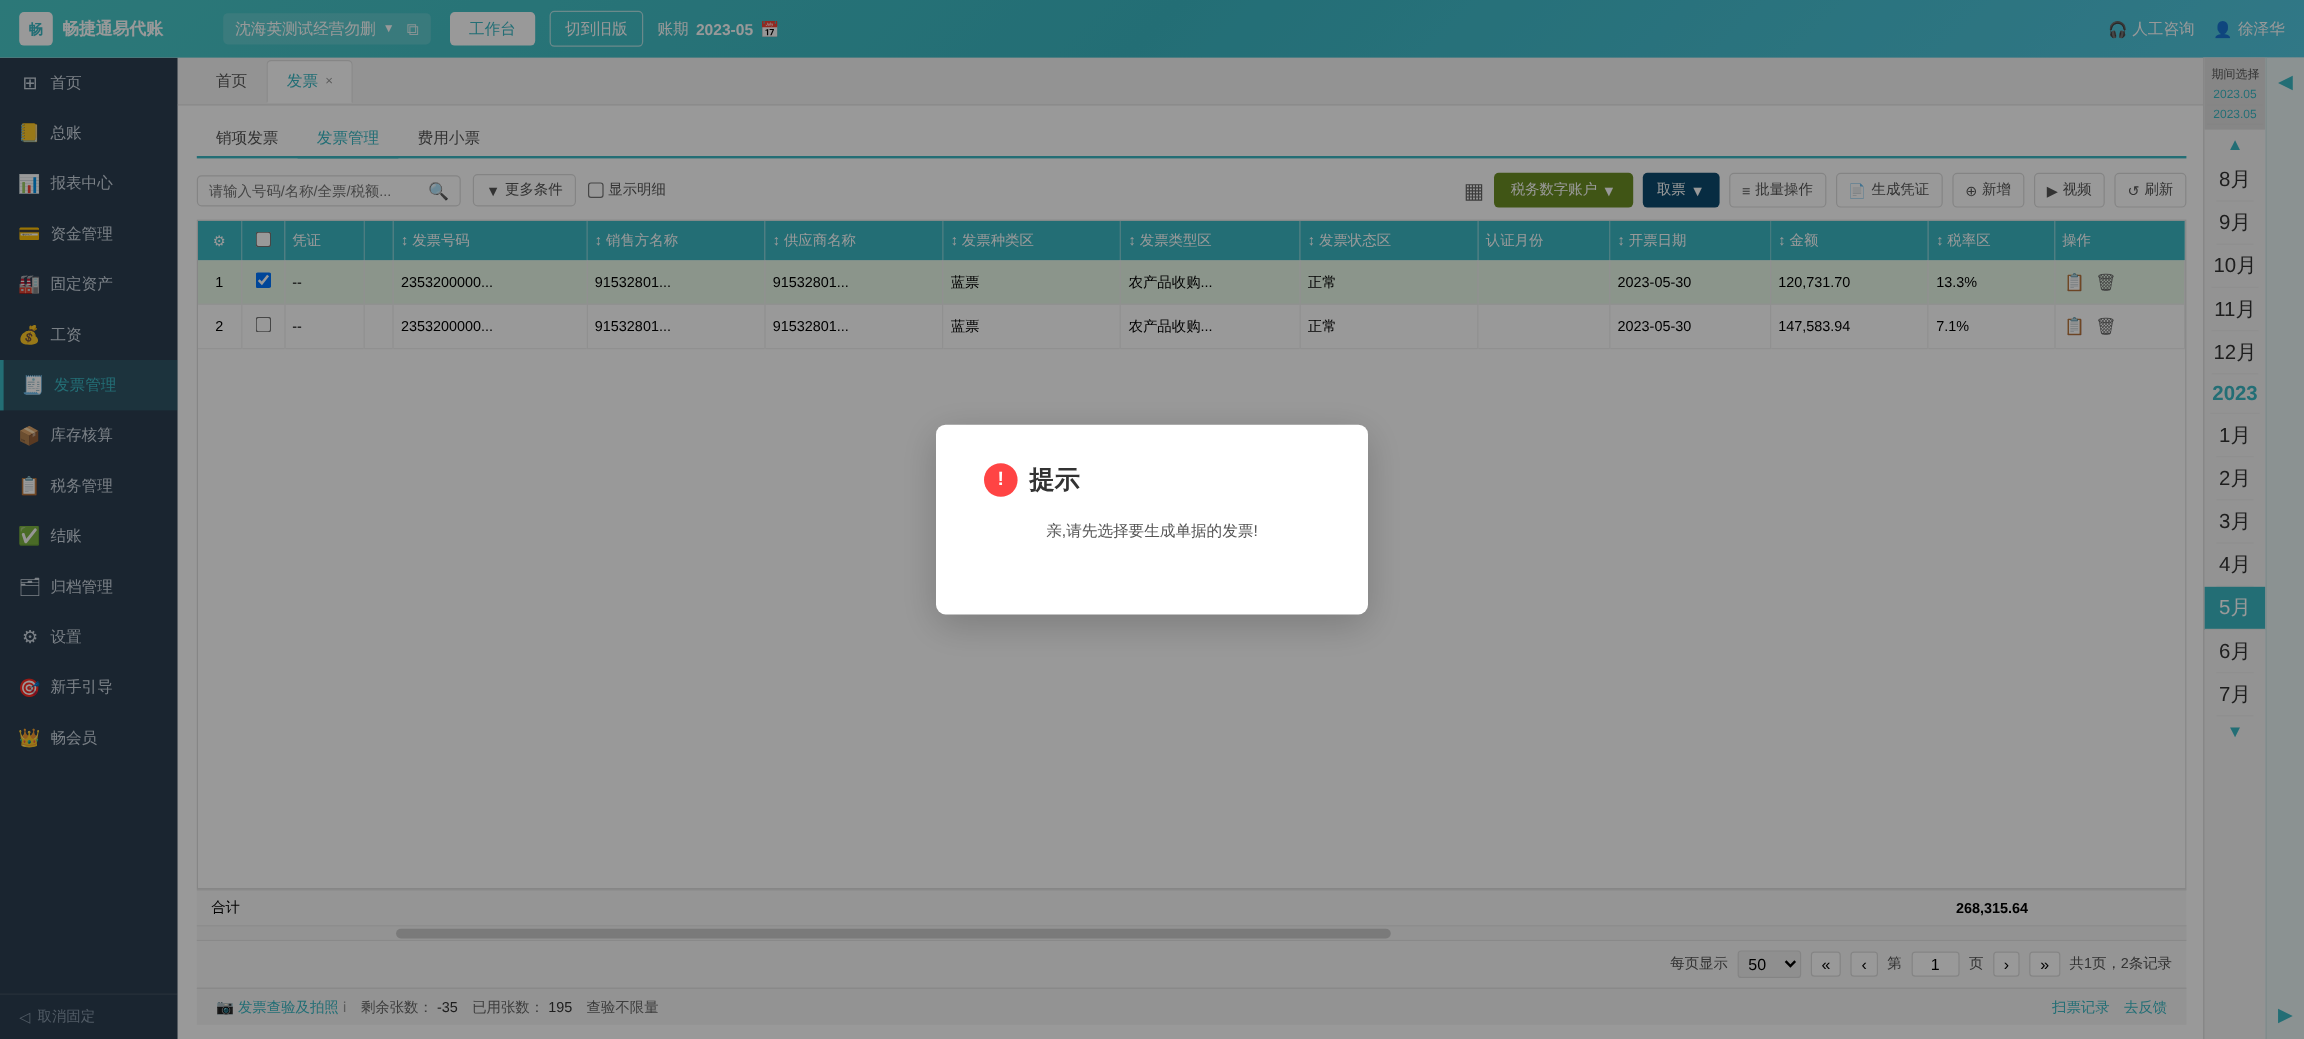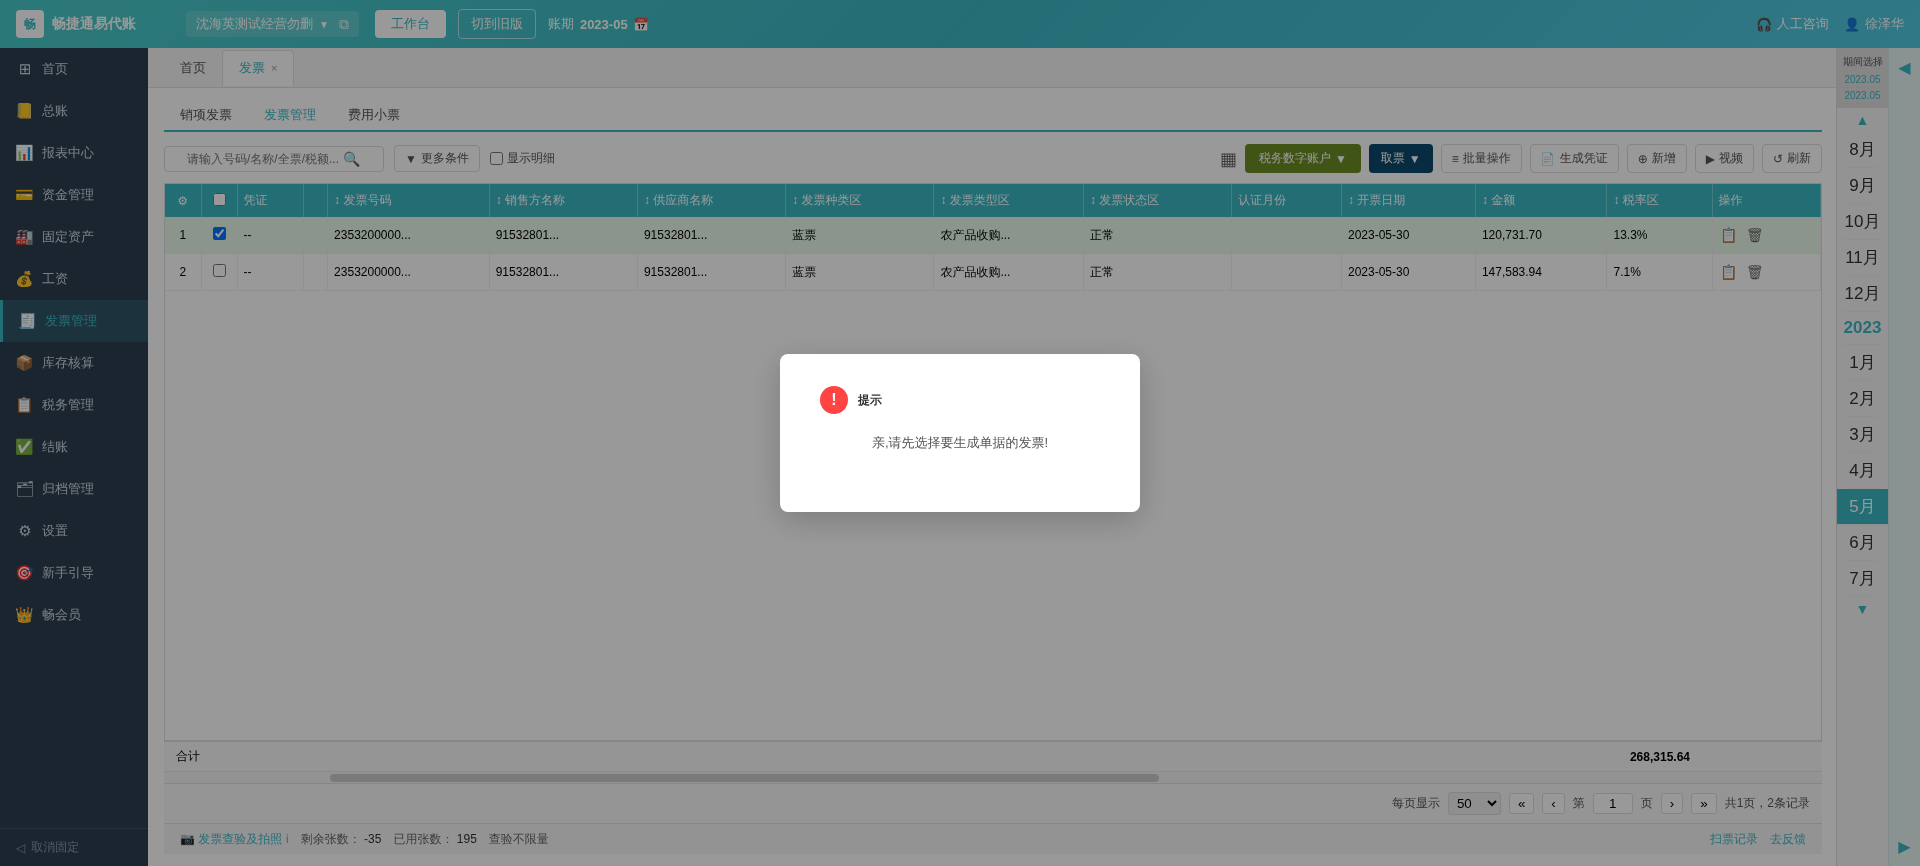--- a/index.html
+++ b/index.html
@@ -279,21 +279,21 @@
     .toolbar-right {
       display: flex;
       align-items: center;
       gap: 8px;
     }
     .search-box {
       display: flex;
       align-items: center;
       border: 1px solid #ddd;
       border-radius: 4px;
-      padding: 4px 22px;
+      padding: 4px 9px;
       gap: 6px;
       width: 220px;
     }
     .search-box input {
       border: none;
       outline: none;
       font-size: 12px;
       color: #999;
       width: 100%;
     }
@@ -501,21 +501,21 @@
       border-radius: 50%;
       display: flex;
       align-items: center;
       justify-content: center;
       color: white;
       font-size: 16px;
       font-weight: bold;
       flex-shrink: 0;
     }
     .modal-title {
-      font-size: 12px;
+      font-size: 21px;
       font-weight: 600;
       color: #333;
     }
     .modal-body {
       font-size: 13px;
       color: #555;
       margin-bottom: 28px;
       text-align: center;
     }
     .modal-footer {

